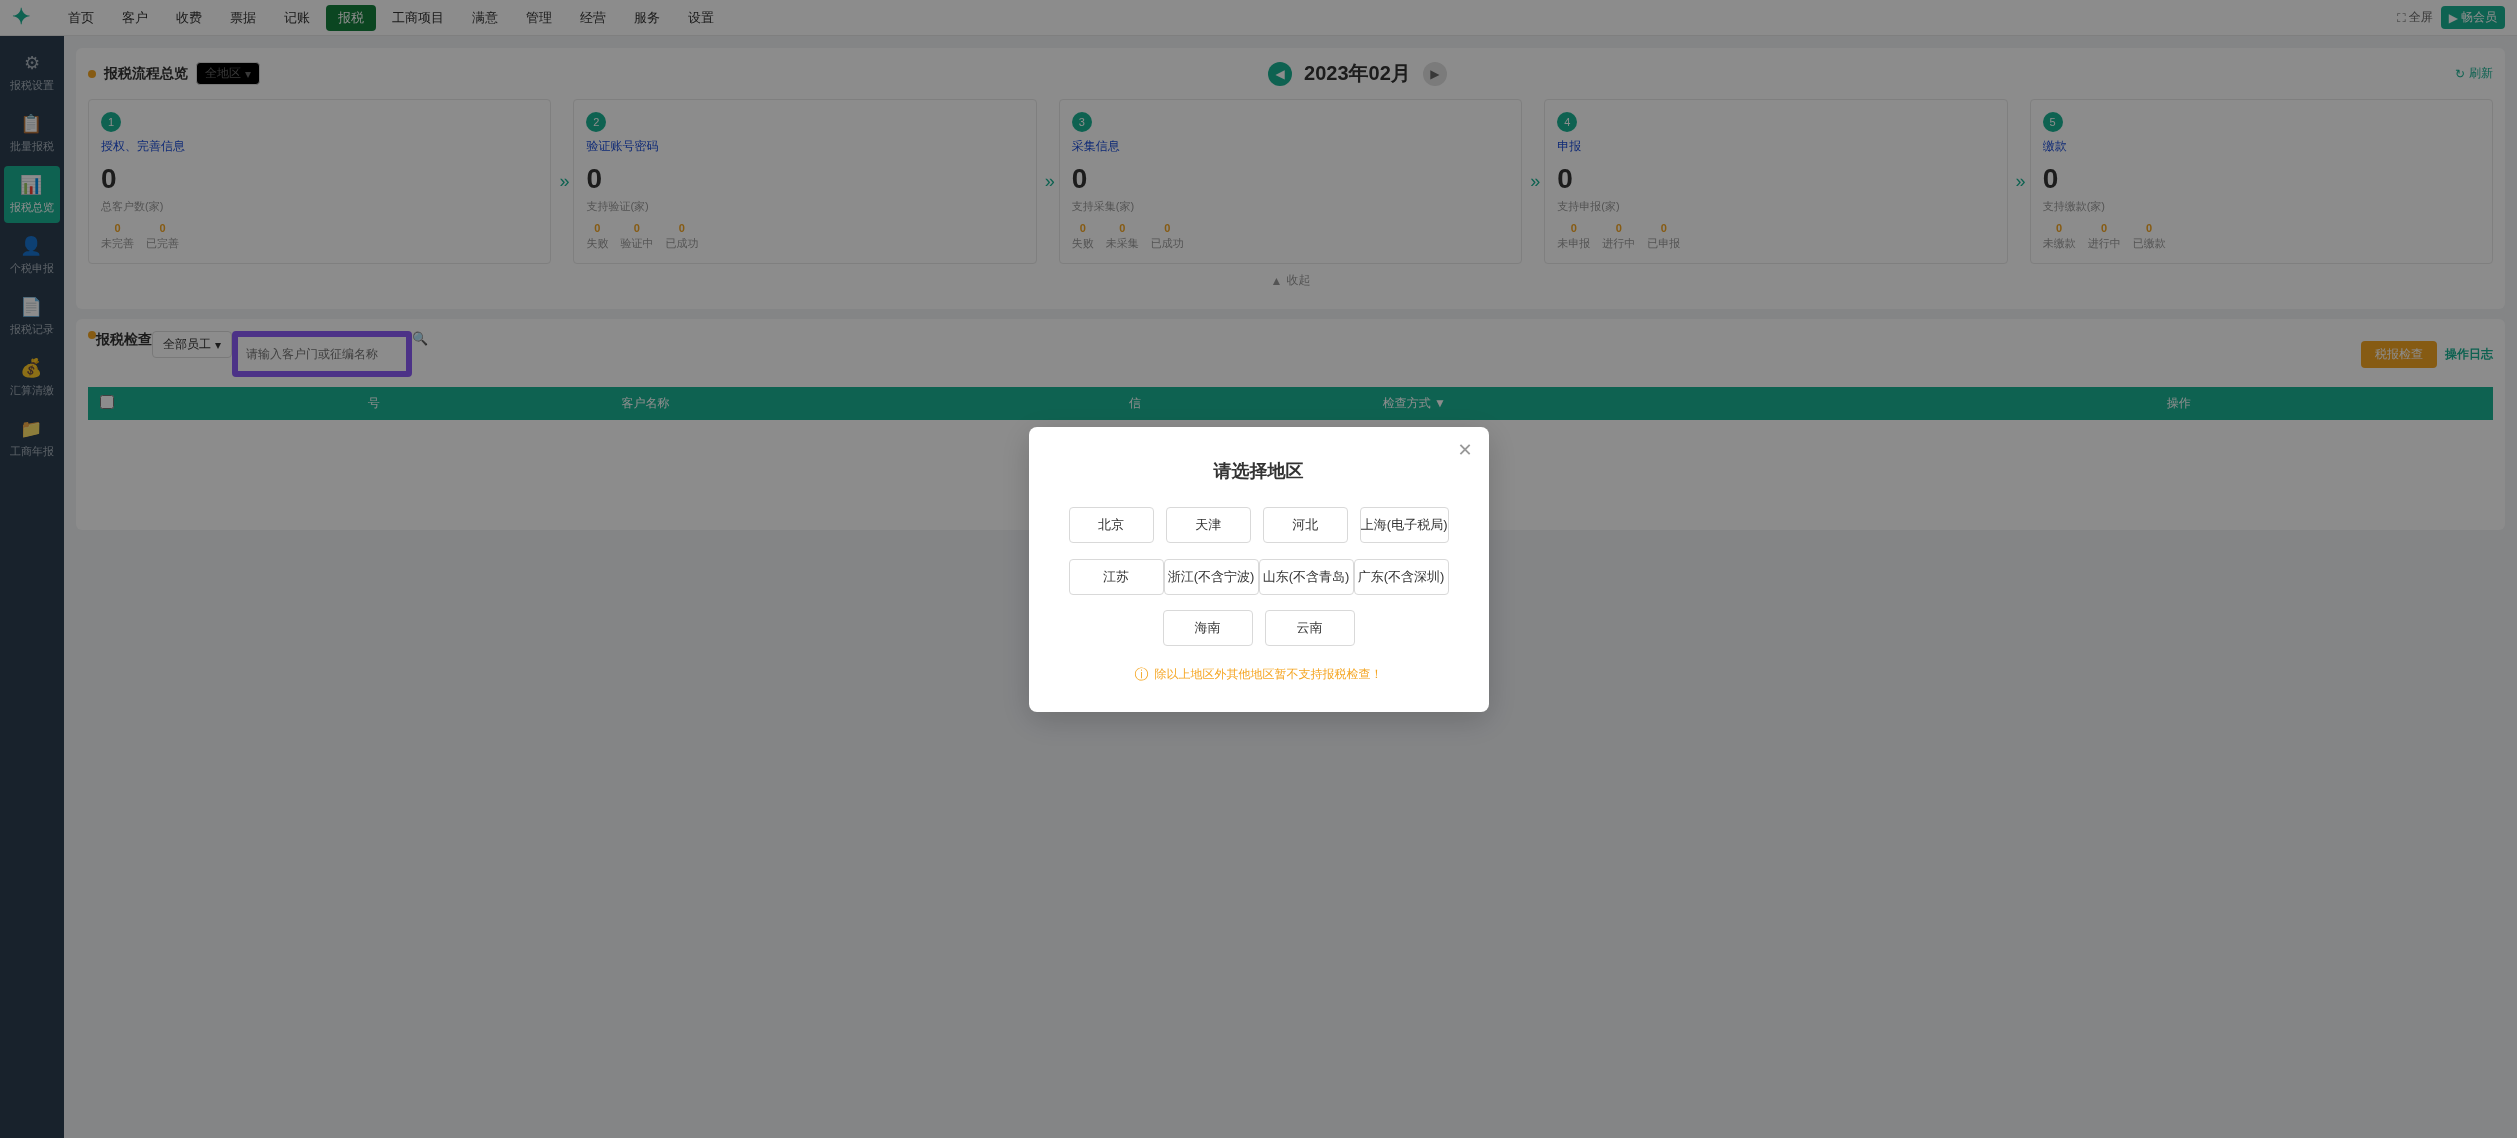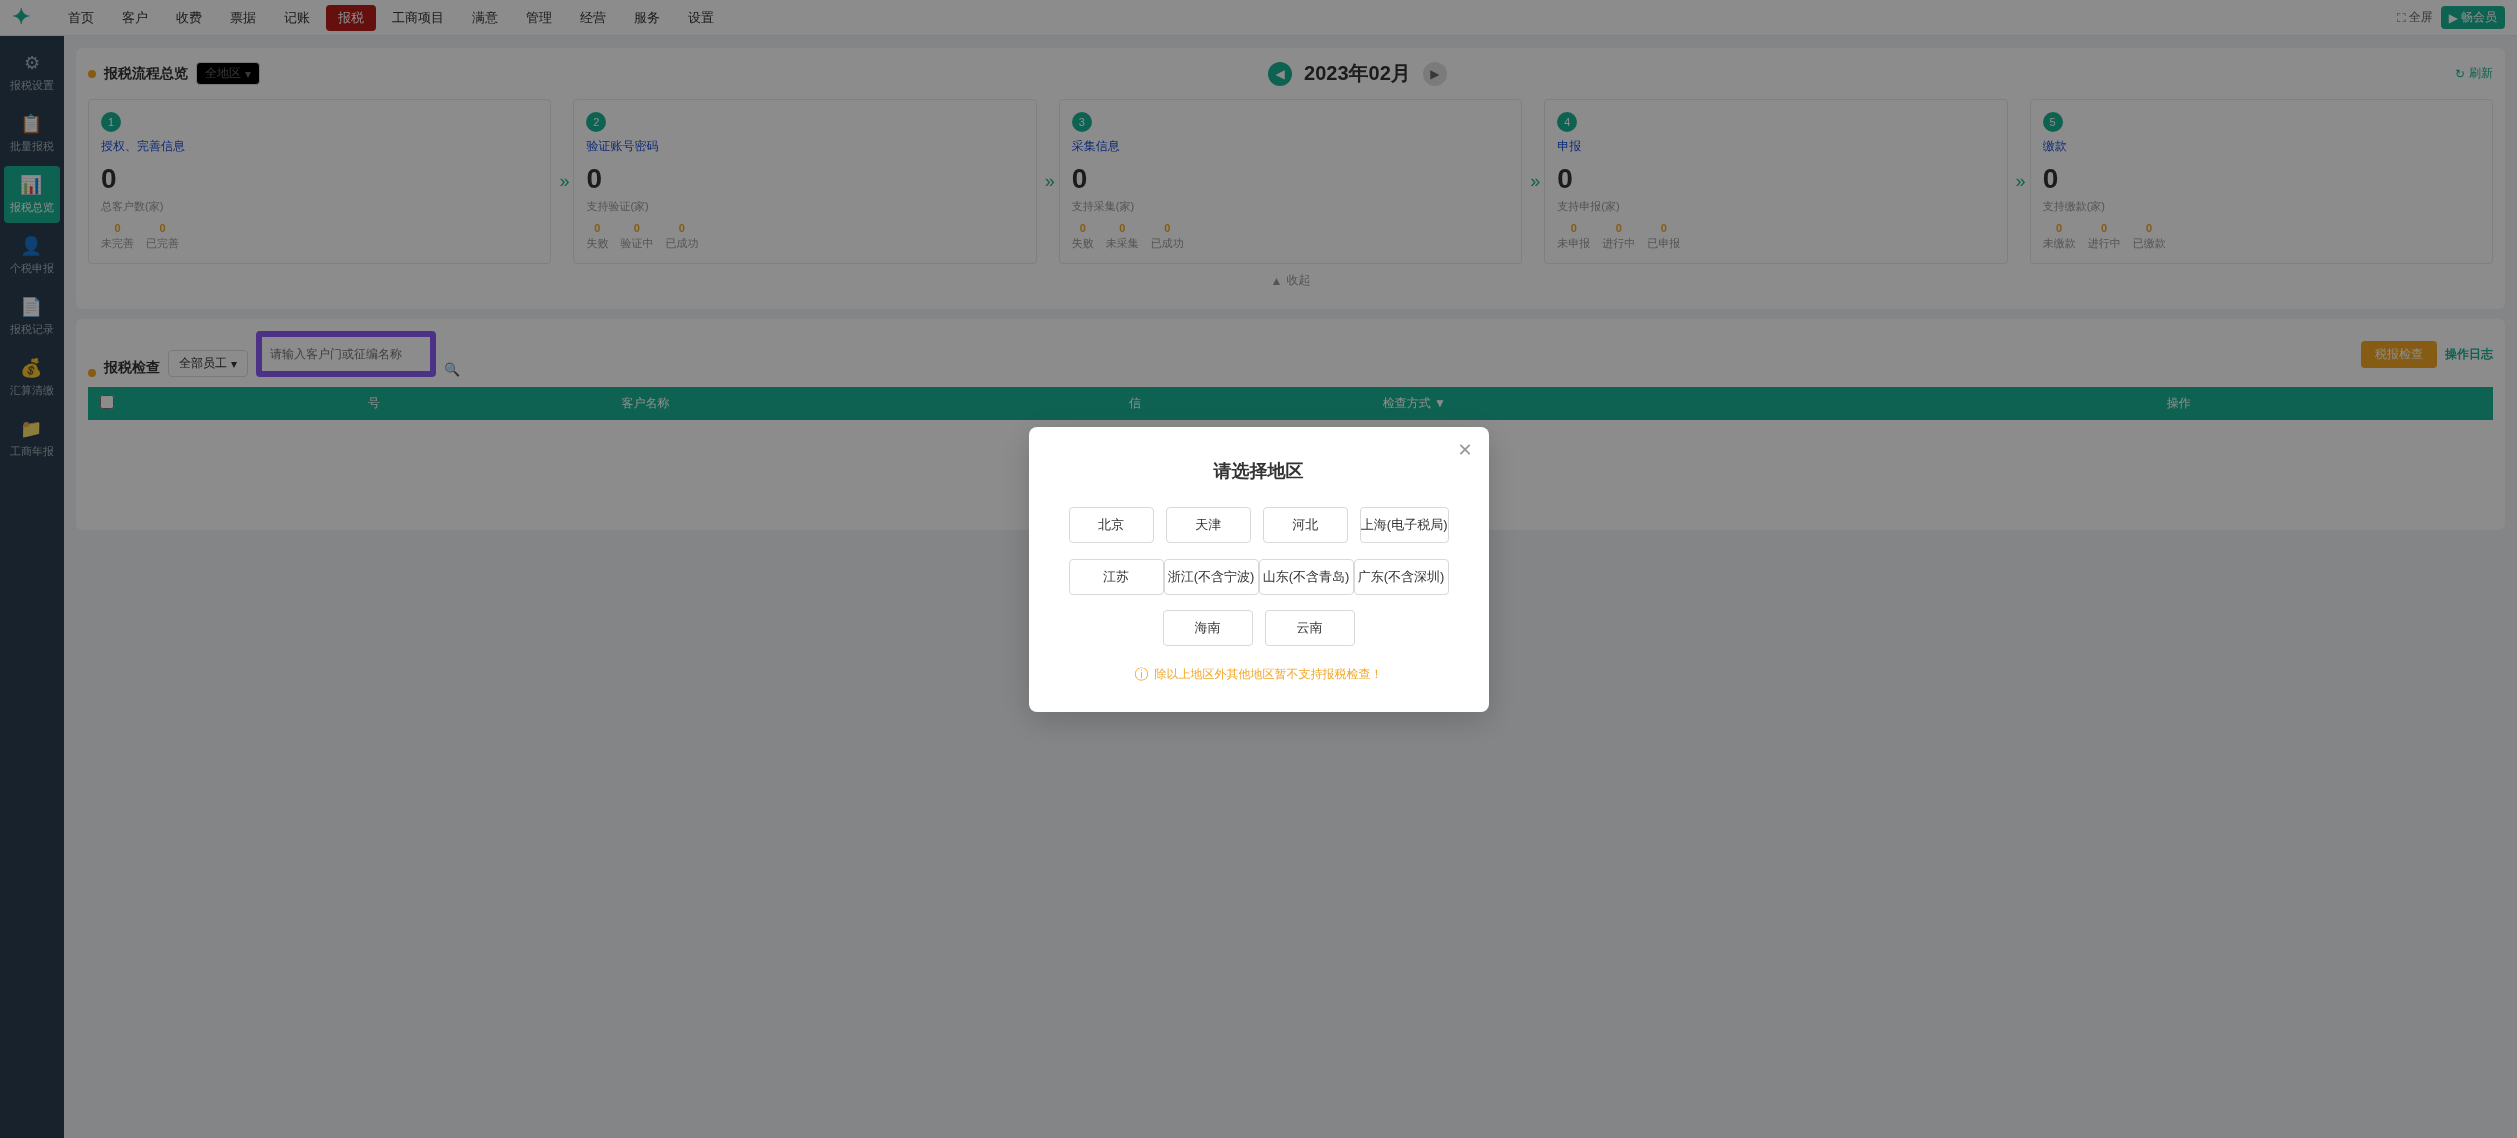--- a/index.html
+++ b/index.html
@@ -28,21 +28,21 @@
       gap: 4px;
     }
     .top-nav-item {
       padding: 4px 12px;
       border-radius: 4px;
       cursor: pointer;
       font-size: 13px;
       color: #333;
     }
     .top-nav-item.active {
-      background: #b91c1c;
+      background: #15803d;
       color: #fff;
       border-radius: 4px;
     }
     .top-nav-right {
       display: flex;
       align-items: center;
       gap: 8px;
       font-size: 12px;
       color: #666;
     }
@@ -222,22 +222,21 @@
       padding: 12px;
     }
     .check-header {
       display: flex;
       align-items: center;
       justify-content: space-between;
       margin-bottom: 10px;
     }
     .check-header-left {
       display: flex;
-      align-items: flex-end;
-      gap: 8px;
+      align-items: flex-start;
     }
     .filter-btn {
       display: flex;
       align-items: center;
       gap: 4px;
       padding: 4px 10px;
       border: 1px solid #ddd;
       border-radius: 4px;
       background: #fff;
       cursor: pointer;

